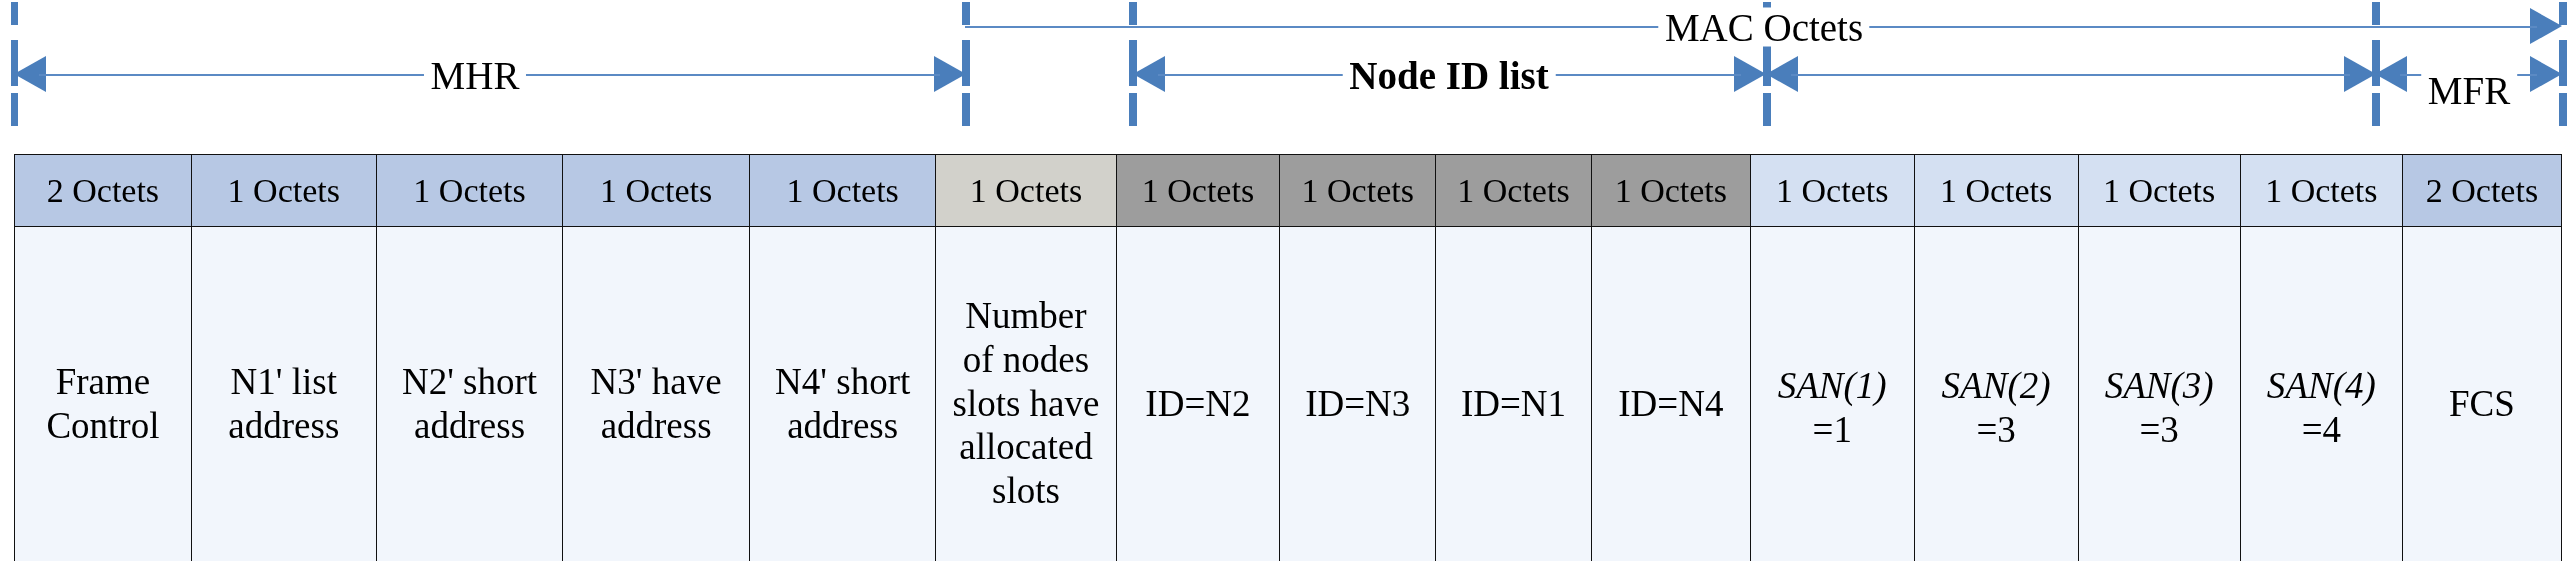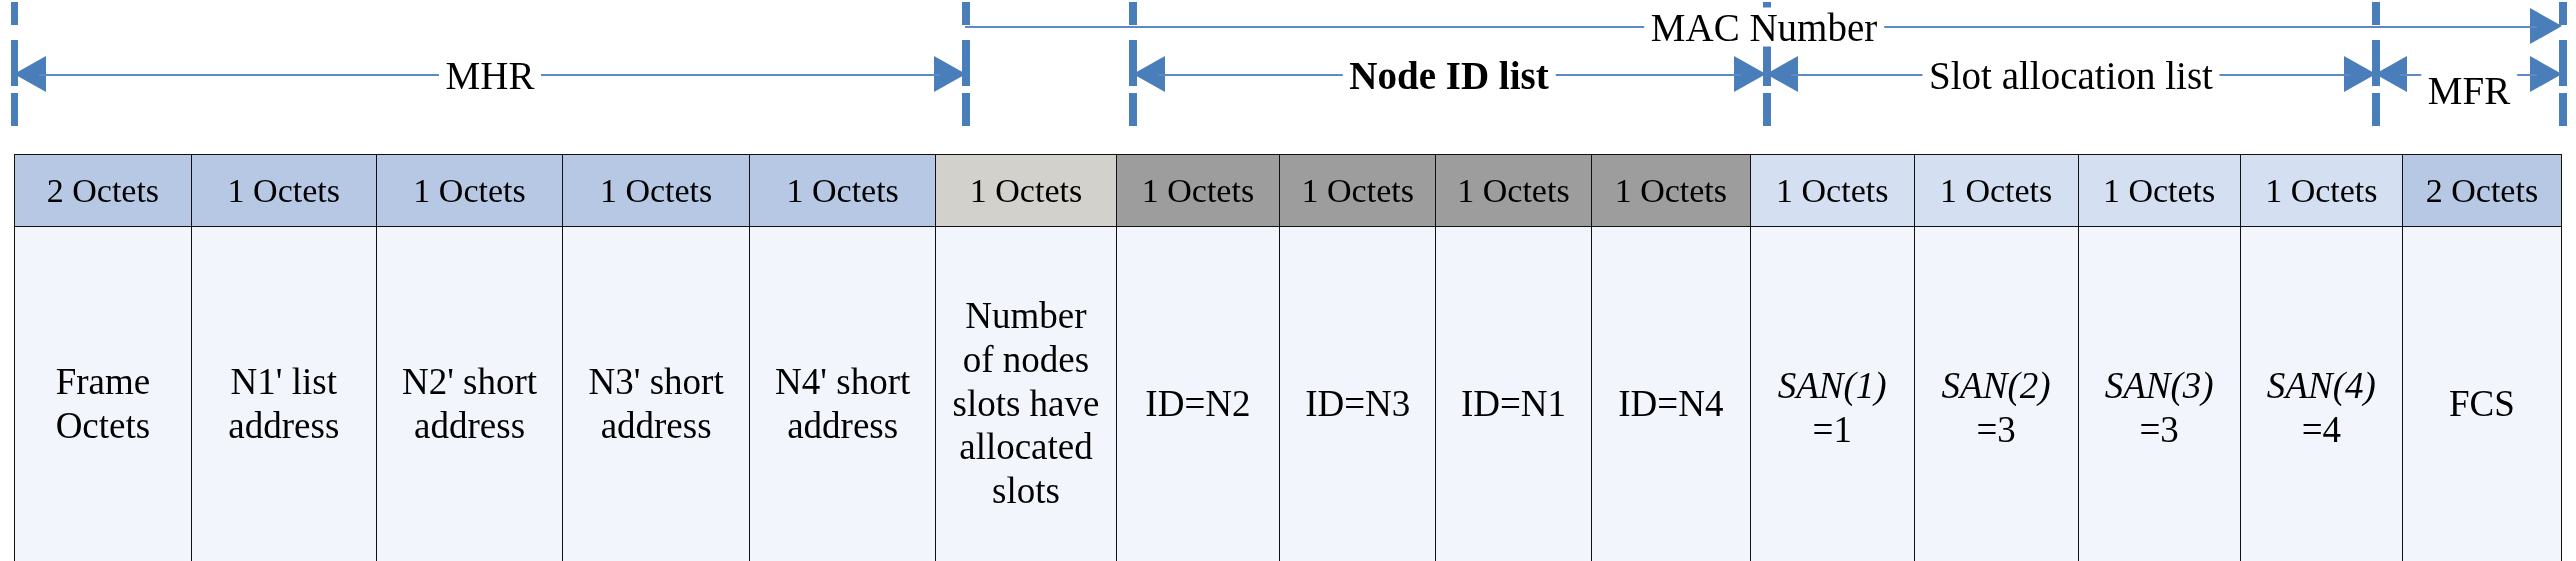--- a/index.html
+++ b/index.html
@@ -50,33 +50,32 @@
     <div class="dash" style="left: 1763px; top: 40px; height: 46px;"></div>
     <div class="dash" style="left: 1763px; top: 93px; height: 33px;"></div>
     <div class="dash" style="left: 2372px; top: 1.7px; height: 23px;"></div>
     <div class="dash" style="left: 2372px; top: 40px; height: 46px;"></div>
     <div class="dash" style="left: 2372px; top: 93px; height: 33px;"></div>
     <div class="dash" style="left: 2559px; top: 1.7px; height: 23px;"></div>
     <div class="dash" style="left: 2559px; top: 40px; height: 46px;"></div>
     <div class="dash" style="left: 2559px; top: 93px; height: 33px;"></div>
     <div class="arrow right" style="left: 2530px; top: 8.3px;"></div>
     <div class="hline" style="left: 965px; width: 1572px; top: 26px;"></div>
-    <div class="blabel" style="left: 1764px; top: 26.6px;">MAC Number</div>
+    <div class="blabel" style="left: 1764px; top: 26.6px;">MAC Octets</div>
     <div class="arrow left" style="left: 14px; top: 56px;"></div>
     <div class="arrow right" style="left: 934px; top: 56px;"></div>
     <div class="hline" style="left: 39px; width: 901px; top: 74px;"></div>
-    <div class="blabel" style="left: 490px; top: 75px; text-align: right;">MHR</div>
+    <div class="blabel" style="left: 475px; top: 75px; text-align: right;">MHR</div>
     <div class="arrow left" style="left: 1133px; top: 56px;"></div>
     <div class="arrow right" style="left: 1734px; top: 56px;"></div>
     <div class="hline" style="left: 1158px; width: 583px; top: 74px;"></div>
     <div class="blabel" style="left: 1449px; top: 75px; font-weight: bold;">Node ID list</div>
     <div class="arrow left" style="left: 1766px; top: 56px;"></div>
     <div class="arrow right" style="left: 2344px; top: 56px;"></div>
     <div class="hline" style="left: 1791px; width: 559px; top: 74px;"></div>
-    <div class="blabel" style="left: 2071px; top: 75px;">Slot allocation list</div>
     <div class="arrow left" style="left: 2375px; top: 56px;"></div>
     <div class="arrow right" style="left: 2530px; top: 56px;"></div>
     <div class="hline" style="left: 2400px; width: 137px; top: 74px;"></div>
     <div class="blabel" style="left: 2469px; top: 90px;">MFR</div>
   </div>
 
 <table id="frame-table">
   <colgroup>
       <col style="width: 6.94268%;">
       <col style="width: 7.26115%;">
@@ -110,32 +109,32 @@
         <td class="h-lblue"><span>1 Octets</span></td>
         <td class="h-lblue"><span>1 Octets</span></td>
         <td class="h-lblue"><span>1 Octets</span></td>
         <td class="h-blue"><span>2 Octets</span></td>
       </tr>
   </thead>
   <tbody>
     <tr>
         <td>
           <div>Frame</div>
-          <div>Octets</div>
+          <div>Control</div>
         </td>
         <td>
           <div>N1' list</div>
           <div>address</div>
         </td>
         <td>
           <div>N2' short</div>
           <div>address</div>
         </td>
         <td>
-          <div>N3' short</div>
+          <div>N3' have</div>
           <div>address</div>
         </td>
         <td>
           <div>N4' short</div>
           <div>address</div>
         </td>
         <td class="cell-small">
           <div>Number</div>
           <div>of nodes</div>
           <div>slots have</div>

